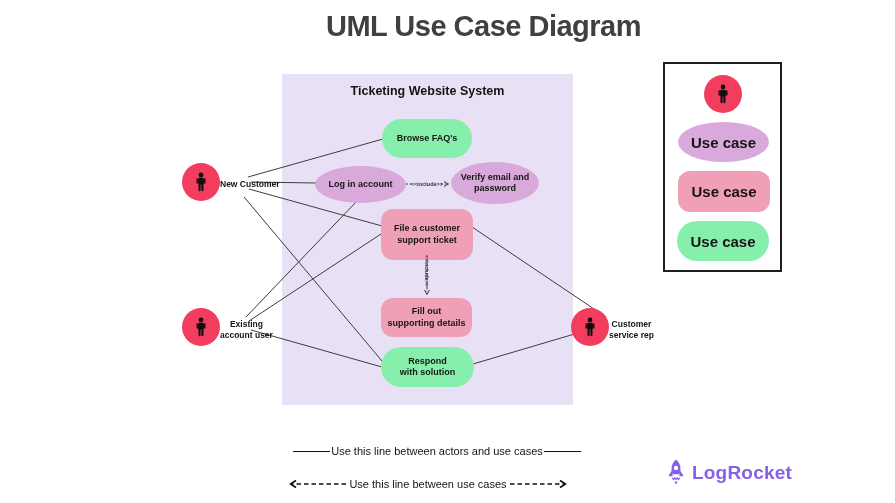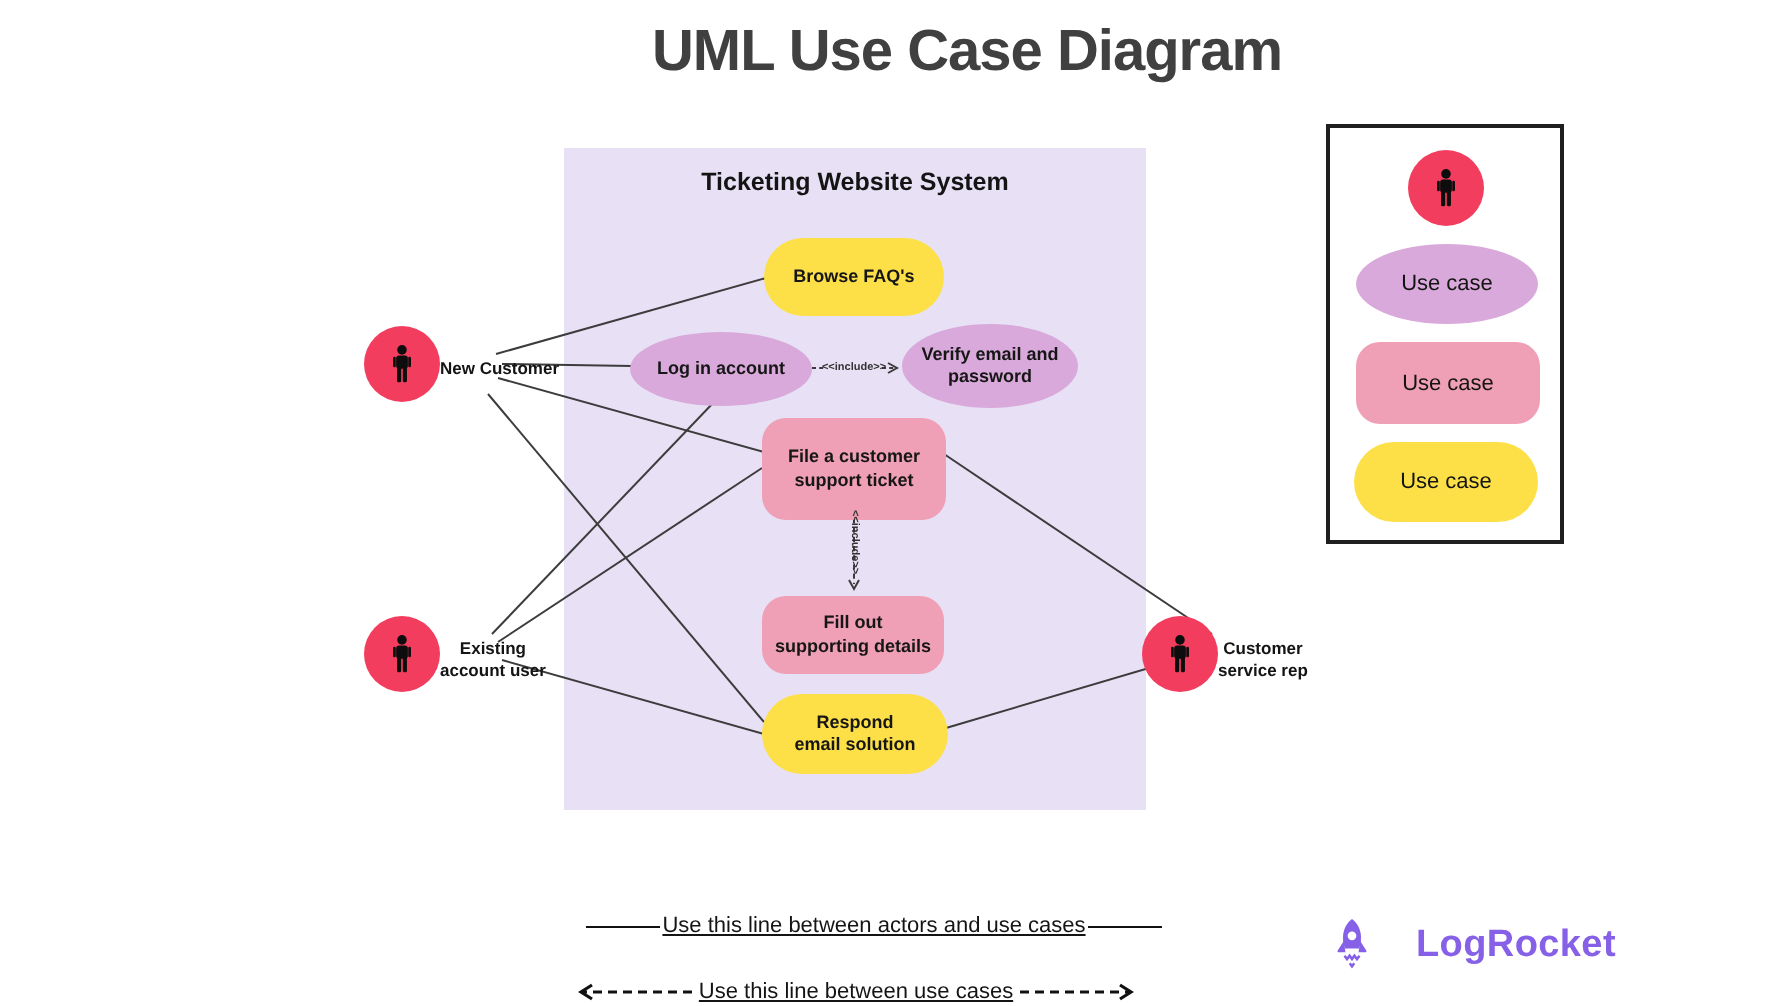--- a/index.html
+++ b/index.html
@@ -16,21 +16,21 @@
   .system-title{position:absolute;left:282px;top:84px;width:291px;text-align:center;
                 font-size:12.5px;font-weight:700;color:#141414;z-index:2;}
 
   
   .wires{position:absolute;left:0;top:0;z-index:1;}
 
   
   .uc{position:absolute;display:flex;align-items:center;justify-content:center;
       text-align:center;font-weight:700;font-size:9px;line-height:1.25;color:#161616;
       white-space:pre-line;z-index:2;}
-  .stadium{background:#fde047;border-radius:20px;}
+  .stadium{background:#86efac;border-radius:20px;}
   .ellipse{background:#d8a9da;border-radius:50%;}
   .pinkrect{background:#ef9fb6;border-radius:12px;}
 
   #uc-browse {left:382px;top:119px;width:90px;height:39px;}
   #uc-login  {left:315px;top:166px;width:91px;height:37px;}
   #uc-verify {left:451px;top:162px;width:88px;height:42px;}
   #uc-file   {left:381px;top:209px;width:92px;height:51px;}
   #uc-fill   {left:381px;top:298px;width:91px;height:39px;}
   #uc-respond{left:381px;top:347px;width:93px;height:40px;}
 
@@ -51,36 +51,36 @@
   .actor-label{margin-top:6px;font-size:8.5px;font-weight:700;text-align:center;
                white-space:pre-line;line-height:1.35;color:#141414;}
 
   
   .legend{position:absolute;left:663px;top:62px;width:119px;height:210px;
           border:2px solid #1f1f1f;background:#fff;z-index:2;box-sizing:border-box;}
   .legend-circle{position:absolute;left:39px;top:11px;width:38px;height:38px;
                  border-radius:50%;background:#f23d5f;display:flex;align-items:center;
                  justify-content:center;}
   .legend-uc{position:absolute;display:flex;align-items:center;justify-content:center;
-             font-size:11px;font-weight:400;color:#141414;text-align:left;}
+             font-size:15px;font-weight:700;color:#141414;text-align:left;}
   #legend-ellipse{left:13px;top:58px;width:91px;height:40px;}
   #legend-rect   {left:13px;top:107px;width:92px;height:41px;}
   #legend-stadium{left:12px;top:157px;width:92px;height:40px;}
 
   
   .line-caption{position:absolute;display:flex;align-items:center;justify-content:center;
                 z-index:2;font-size:11px;color:#141414;}
   #assoc-caption{left:272px;top:441px;width:330px;}
   #include-caption{left:268px;top:474px;width:320px;}
   .solid-seg{width:37px;height:0;border-top:1.8px solid #111;}
-  .cap-text{margin:16px 1px;white-space:nowrap;text-decoration:underline;}
+  .cap-text{margin:4px 1px;white-space:nowrap;}
 
   
   .brand{position:absolute;left:664px;top:457px;display:flex;align-items:center;
-         gap:20px;z-index:2;}
+         gap:4px;z-index:2;}
   .brand-name{font-size:19px;font-weight:600;color:#8760e8;letter-spacing:0.2px;}
 </style>
 </head>
 <body>
 
 <div class="canvas">
 
   <div class="page-title">UML Use Case Diagram</div>
 
   <div class="system"></div>
@@ -113,21 +113,21 @@
 
   <div class="uc stadium" id="uc-browse">Browse FAQ's</div>
   <div class="uc ellipse" id="uc-login">Log in account</div>
   <div class="uc ellipse" id="uc-verify">Verify email and
 password</div>
   <div class="uc pinkrect" id="uc-file">File a customer
 support ticket</div>
   <div class="uc pinkrect" id="uc-fill">Fill out
 supporting details</div>
   <div class="uc stadium" id="uc-respond">Respond
-email solution</div>
+with solution</div>
 
   <div class="include-label" id="include-h">&lt;&lt;include&gt;&gt;</div>
   <div class="include-label" id="include-v">&lt;&lt;include&gt;&gt;</div>
 
   <div class="actor" id="actor-new">
     <div class="actor-circle">
       <svg width="22" height="22" viewBox="0 0 24 24" fill="#0d0d0d">
         <circle cx="12" cy="4.3" r="2.6"></circle>
         <rect x="8.8" y="7.4" width="6.4" height="7.2" rx="1.6"></rect>
         <rect x="7.1" y="8" width="1.5" height="5.8" rx="0.75"></rect>

